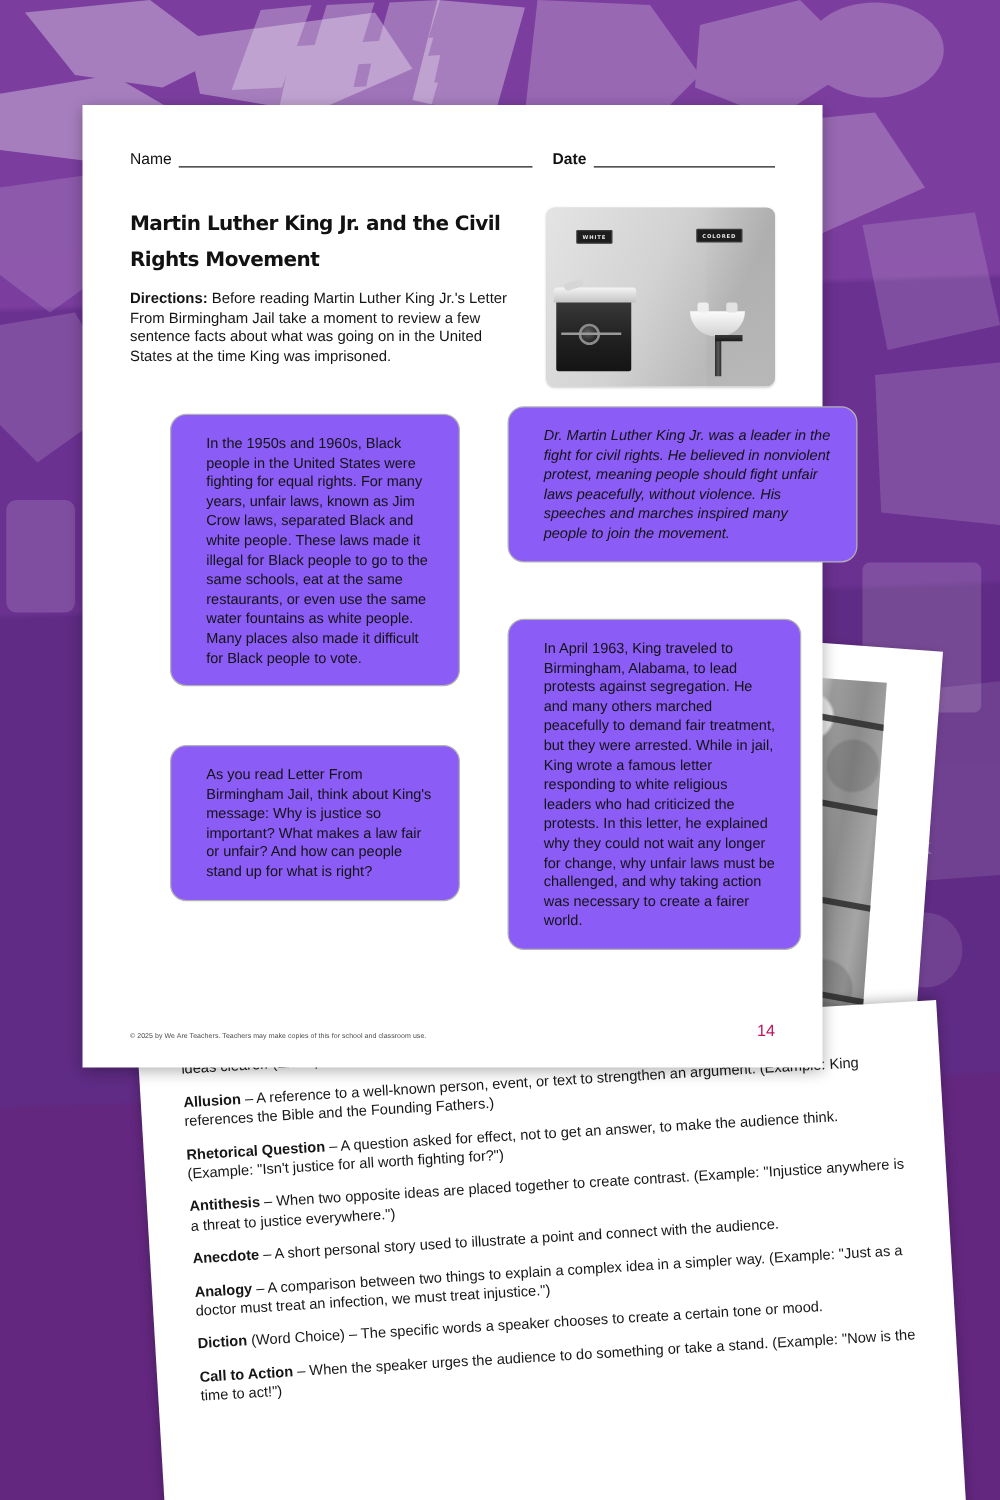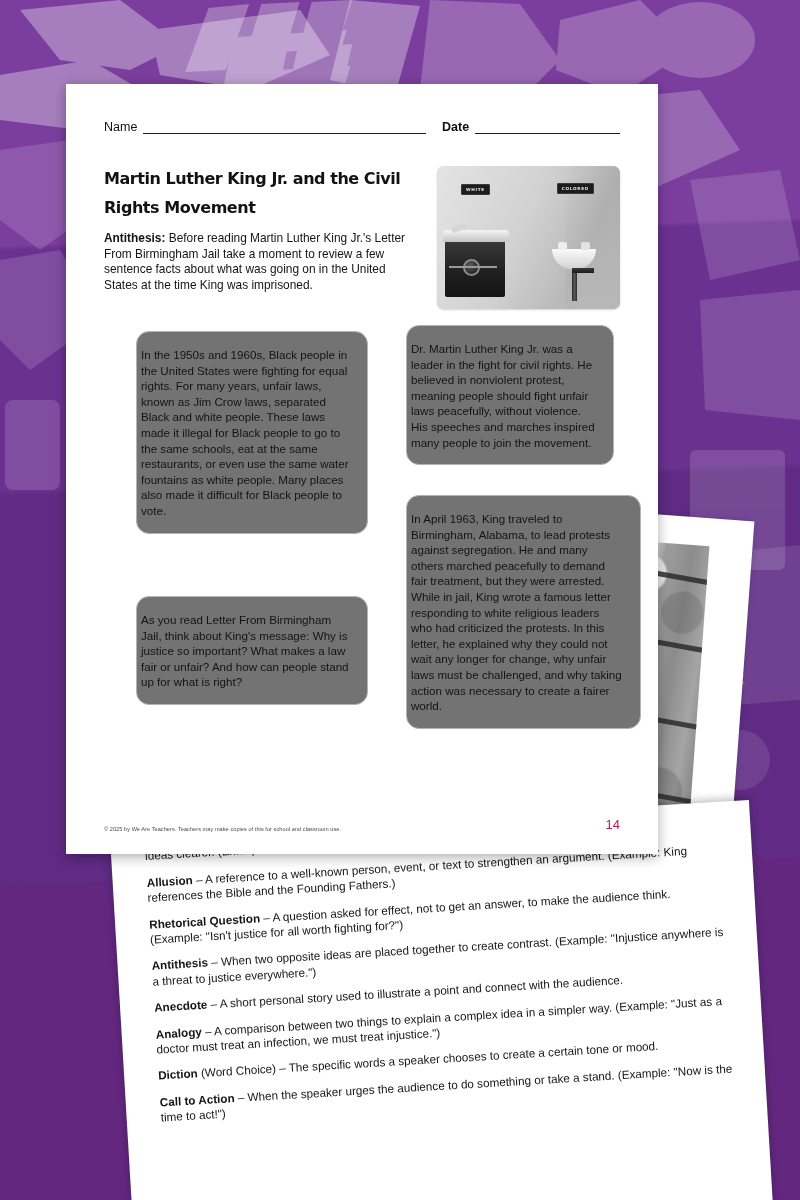--- a/index.html
+++ b/index.html
@@ -222,28 +222,28 @@
     position:absolute; right:26px; bottom:36px;width:22px;height:5px;
     background: linear-gradient(180deg,#3a3a3a,#1c1c1c);
   }
 
   
   .boxes { position: relative; margin-top: 22px; height: 470px; }
   .factbox {
     position: absolute;
     border: 1.6px solid #b3b3b3;
     border-radius: 13px;
-    background: #737373;
-    padding: 15px 17px 14px 4px;
+    background: #8b5cf6;
+    padding: 15px 17px 14px 28px;
     font-size: 11.6px;
     line-height: 15.6px;
     color: #131313;
   }
   #box-left-1  { left: 32px;  top: 0px;   width: 232px; }
-  #box-right-1 { left: 302px; top: -6px;  width: 208px; }
+  #box-right-1 { left: 302px; top: -6px;  width: 280px; font-style: italic; }
   #box-right-2 { left: 302px; top: 164px; width: 235px; }
   #box-left-2  { left: 32px;  top: 265px; width: 232px; }
 
   
   .footer {
     position: absolute;
     left: 38px; right: 38px; bottom: 22px;
     display: flex; align-items: flex-end; justify-content: space-between;
   }
   .copyright { font-size: 5.6px; color: #4b4b4b; letter-spacing: .05px; }
@@ -366,21 +366,21 @@
       </div>
       <div class="nd-group date">
         <span class="nd-label">Date</span>
         <span class="nd-line"></span>
       </div>
     </div>
 
     <div class="headrow">
       <div class="headleft">
         <h1 class="title">Martin Luther King Jr. and the Civil Rights Movement</h1>
-        <p class="directions"><b>Antithesis:</b><span> Before reading Martin Luther King Jr.'s Letter From Birmingham Jail take a moment to review a few sentence facts about what was going on in the United States at the time King was imprisoned.</span></p>
+        <p class="directions"><b>Directions:</b><span> Before reading Martin Luther King Jr.'s Letter From Birmingham Jail take a moment to review a few sentence facts about what was going on in the United States at the time King was imprisoned.</span></p>
       </div>
 
       <div class="photo-frame">
         <div class="wall"></div>
         <div class="sign white-sign">WHITE</div>
         <div class="sign colored-sign">COLORED</div>
         <div class="cooler">
           <div class="knob"></div>
           <div class="bar"></div>
           <div class="spout"></div>

